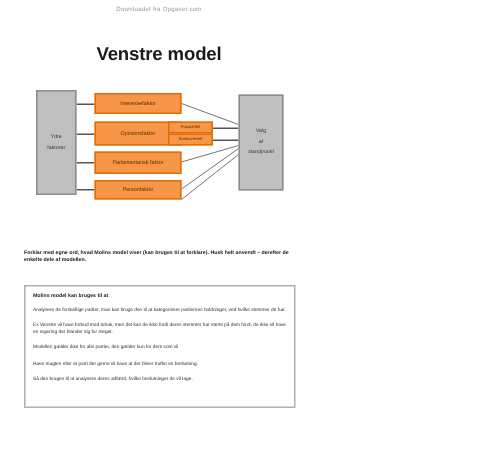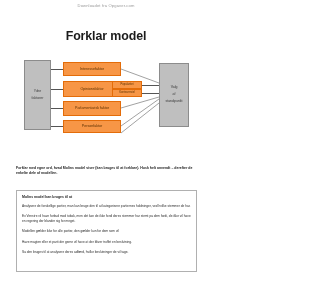--- a/index.html
+++ b/index.html
@@ -139,21 +139,21 @@
     color: #2a2a2a;
   }
 </style>
 </head>
 <body>
 
 <div id="page">
 
   <div class="watermark">Downloadet fra Opgaver.com</div>
 
-  <div class="doc-title">Forklar model</div>
+  <div class="doc-title">Venstre model</div>
 
   <div class="diagram">
 
     <svg viewBox="0 0 212 85">
       <line x1="121" y1="14" x2="159" y2="28" stroke="#555" stroke-width="0.55"></line>
       <line x1="121" y1="53" x2="159" y2="42" stroke="#555" stroke-width="0.55"></line>
       <line x1="121" y1="71" x2="159" y2="44" stroke="#555" stroke-width="0.55"></line>
       <line x1="121" y1="78" x2="159" y2="48" stroke="#555" stroke-width="0.55"></line>
     </svg>
 

